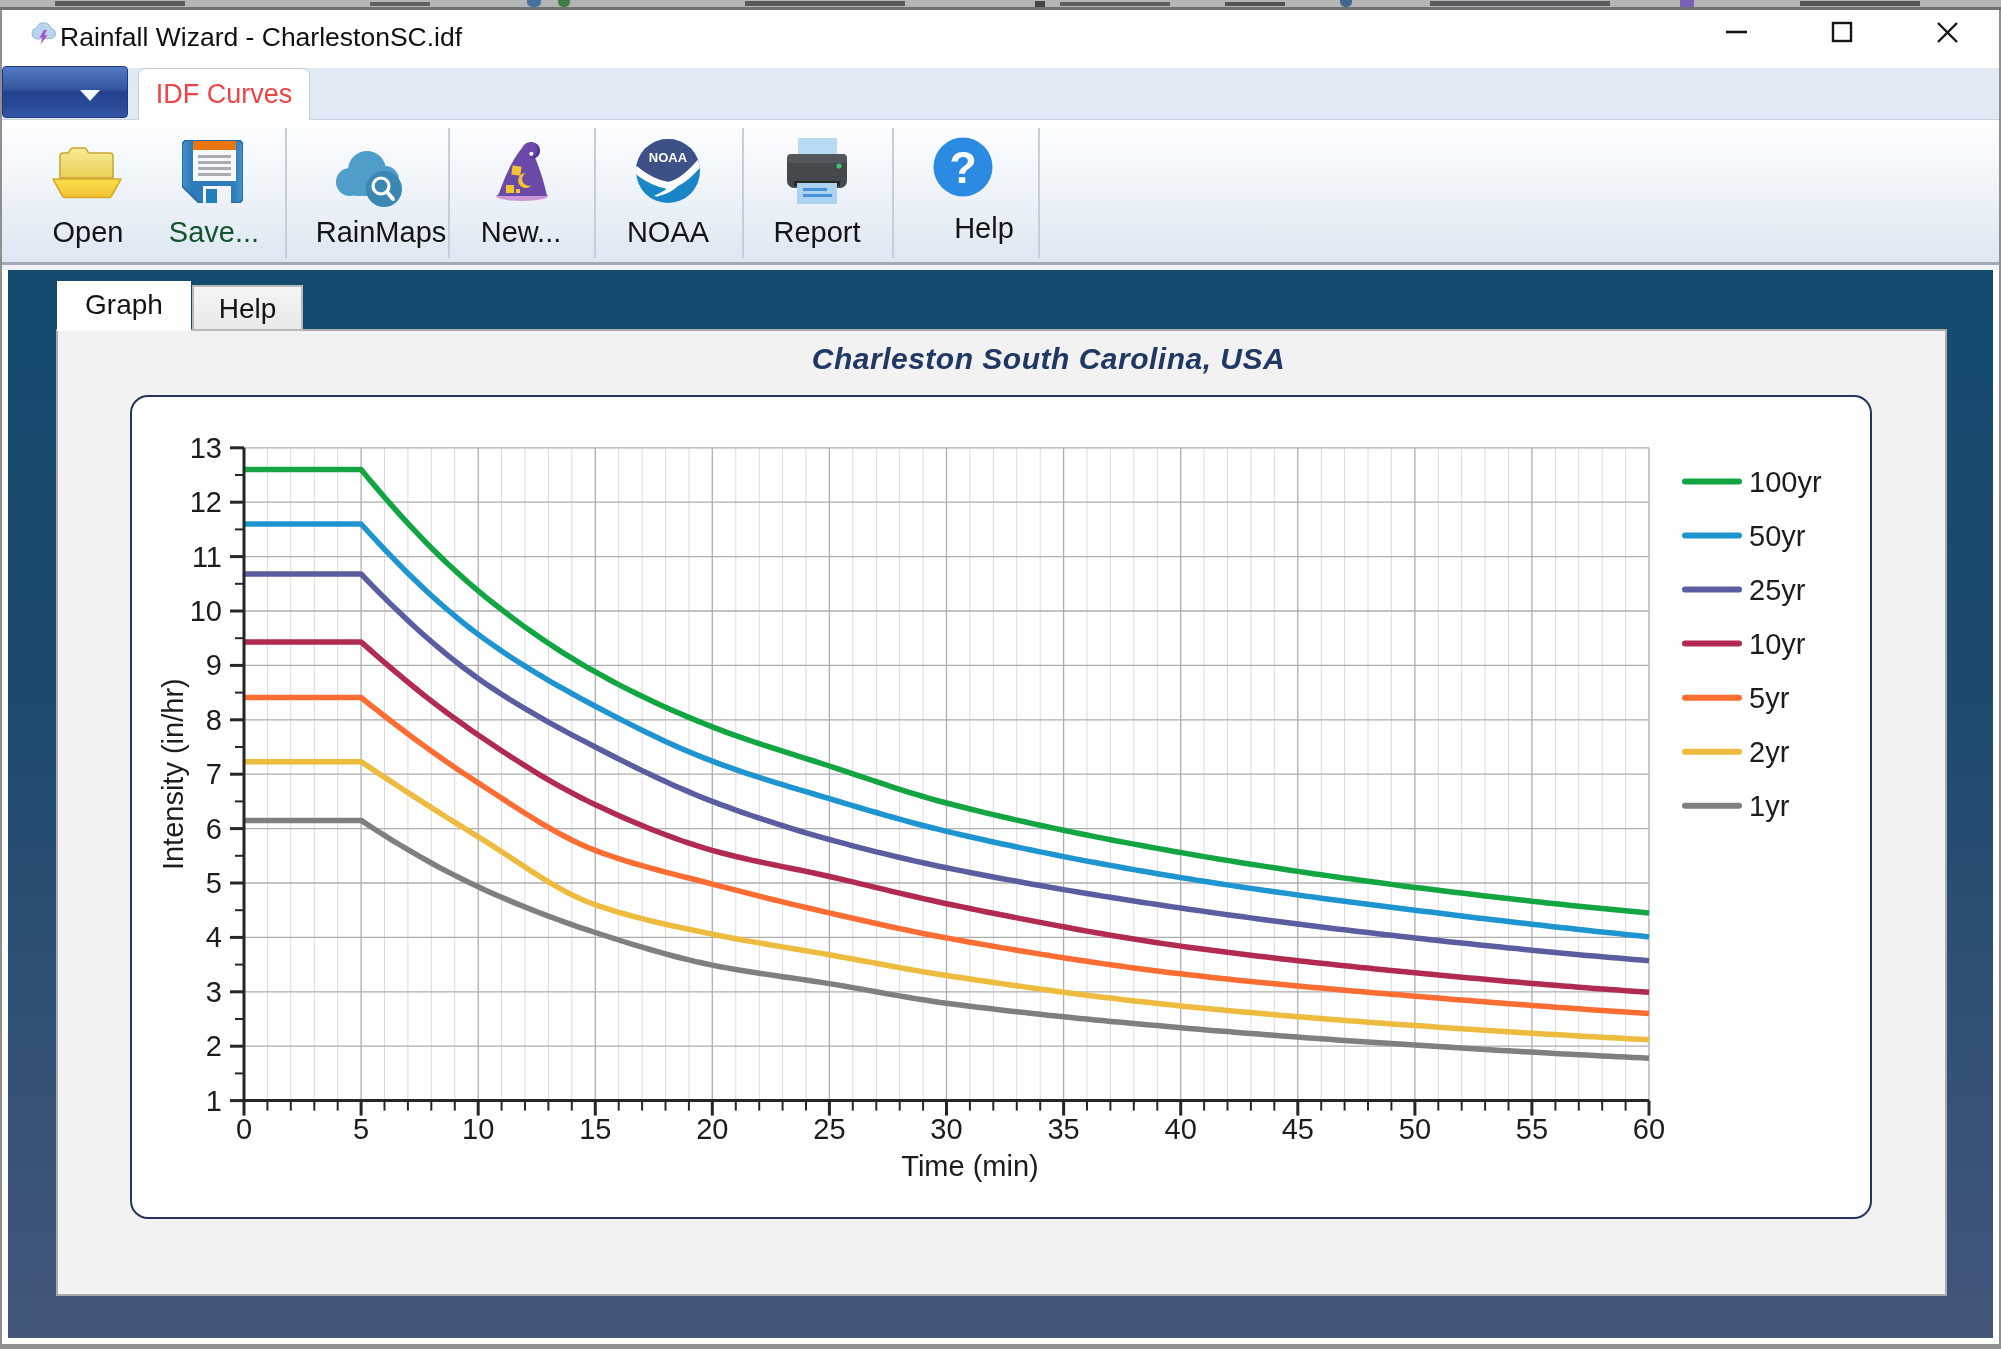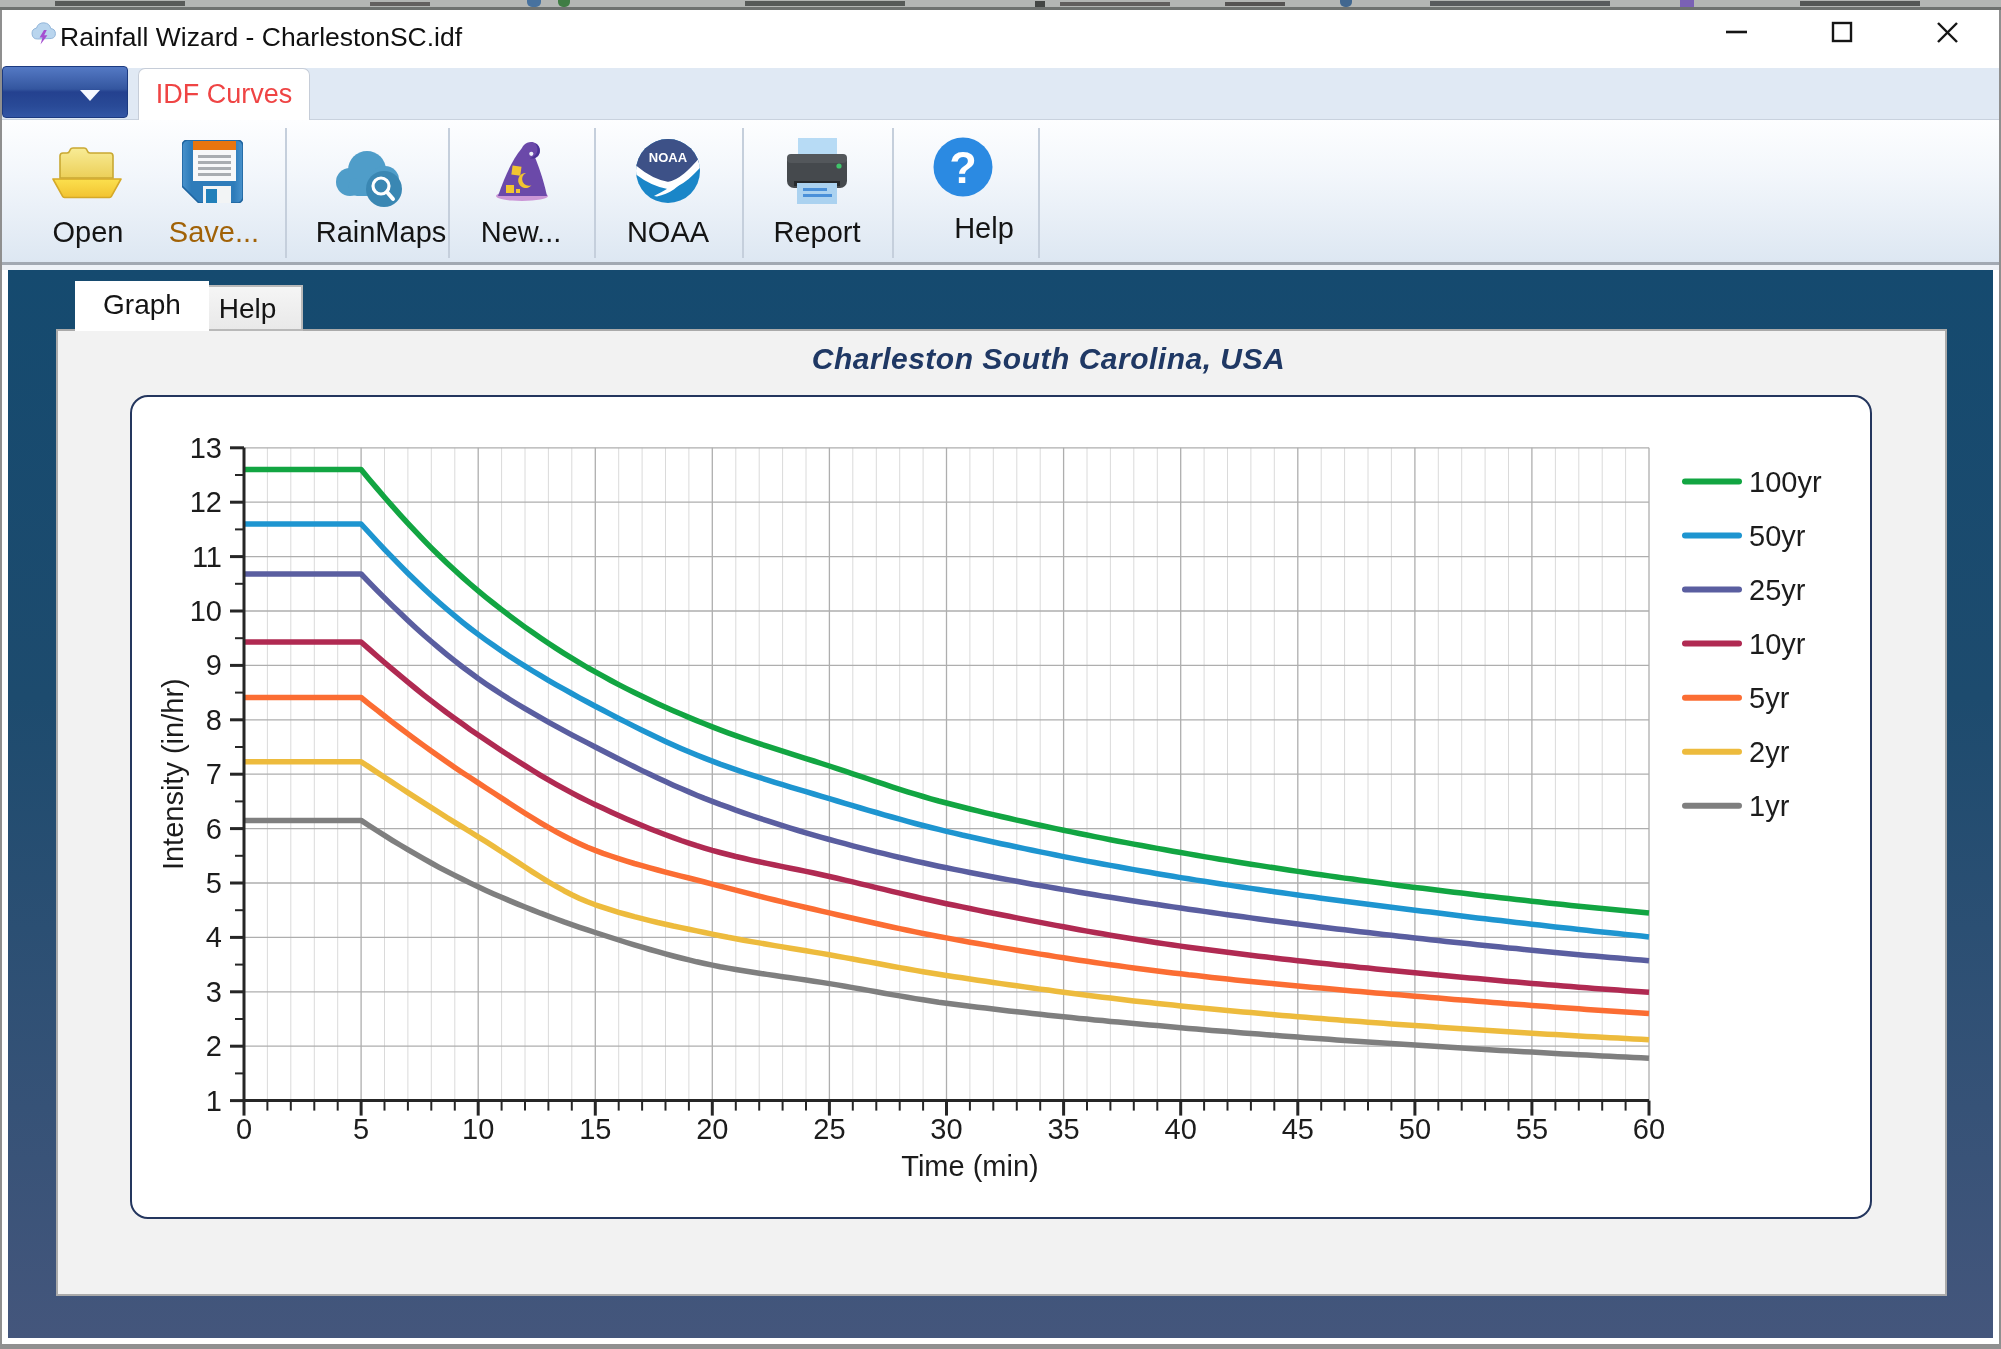--- a/index.html
+++ b/index.html
@@ -149,38 +149,38 @@
   <rect x="20" y="50" width="24" height="3" fill="#4a90d9"></rect>
   <rect x="20" y="56" width="29" height="3" fill="#4a90d9"></rect>
 </svg>
 
 <svg class="abs" style="left:930px;top:134px" width="64" height="64" viewBox="0 0 64 64">
   <circle cx="33" cy="33" r="29.5" fill="#2b8ae2"></circle>
   <text x="33" y="49" text-anchor="middle" font-family="Liberation Sans, sans-serif" font-weight="bold" font-size="45" fill="#ffffff">?</text>
 </svg>
 
 <div class="abs" style="left:38px;top:216px;width:100px;text-align:center;font-size:29px;color:#141414;">Open</div>
-<div class="abs" style="left:149px;top:216px;width:130px;text-align:center;font-size:29px;color:#a16207;">Save...</div>
+<div class="abs" style="left:149px;top:216px;width:130px;text-align:center;font-size:29px;color:#14532d;">Save...</div>
 <div class="abs" style="left:287px;top:216px;width:188px;text-align:center;font-size:29px;color:#141414;">RainMaps</div>
 <div class="abs" style="left:451px;top:216px;width:140px;text-align:center;font-size:29px;color:#141414;">New...</div>
 <div class="abs" style="left:598px;top:216px;width:140px;text-align:center;font-size:29px;color:#141414;">NOAA</div>
 <div class="abs" style="left:747px;top:216px;width:140px;text-align:center;font-size:29px;color:#141414;">Report</div>
 <div class="abs" style="left:892px;top:212px;width:140px;text-align:center;font-size:29px;color:#141414;padding-left:22px;">Help</div>
 
 <div class="abs" style="left:1px;top:270px;width:1999px;height:1073px;background:#ffffff;"></div>
 <div class="abs" style="left:8px;top:270px;width:1985px;height:1068px;background:linear-gradient(180deg,#154a6f 0%,#1d4b6e 40%,#44567c 100%);"></div>
 
 <div class="abs" style="left:0;top:10px;width:2px;height:1339px;background:#8f8f8f;"></div>
 <div class="abs" style="left:1999px;top:10px;width:2px;height:1339px;background:#8f8f8f;"></div>
 <div class="abs" style="left:0;top:1344px;width:2001px;height:5px;background:#909090;"></div>
 
 <div class="abs" style="left:56px;top:329px;width:1891px;height:967px;background:#f2f2f2;border:2px solid #aaaaaa;box-sizing:border-box;"></div>
 
 <div class="abs" style="left:192px;top:285px;width:111px;height:46px;background:linear-gradient(180deg,#f5f5f5,#e9e9e9);border:2px solid #b9b9b9;box-sizing:border-box;font-size:28px;color:#141414;text-align:center;line-height:44px;">Help</div>
-<div class="abs" style="left:75px;top:281px;width:134px;height:50px;background:#ffffff;font-size:28px;color:#141414;text-align:center;line-height:48px;">Graph</div>
+<div class="abs" style="left:57px;top:281px;width:134px;height:50px;background:#ffffff;font-size:28px;color:#141414;text-align:center;line-height:48px;">Graph</div>
 
 <div class="abs" style="left:0;top:342px;width:2001px;text-align:center;font-size:30px;font-weight:bold;font-style:italic;color:#1f3864;letter-spacing:0.5px;padding-left:48px;">Charleston South Carolina, USA</div>
 
 <div class="abs" style="left:130px;top:395px;width:1742px;height:824px;background:#ffffff;border:2px solid #24365e;border-radius:18px;box-sizing:border-box;"></div>
 
 <svg width="1742" height="824" viewBox="0 0 1742 824" style="position:absolute;left:130px;top:395px">
 <g stroke="#dadada" stroke-width="1">
 <line x1="137.4" y1="52.8" x2="137.4" y2="705.6"></line>
 <line x1="160.8" y1="52.8" x2="160.8" y2="705.6"></line>
 <line x1="184.3" y1="52.8" x2="184.3" y2="705.6"></line>

